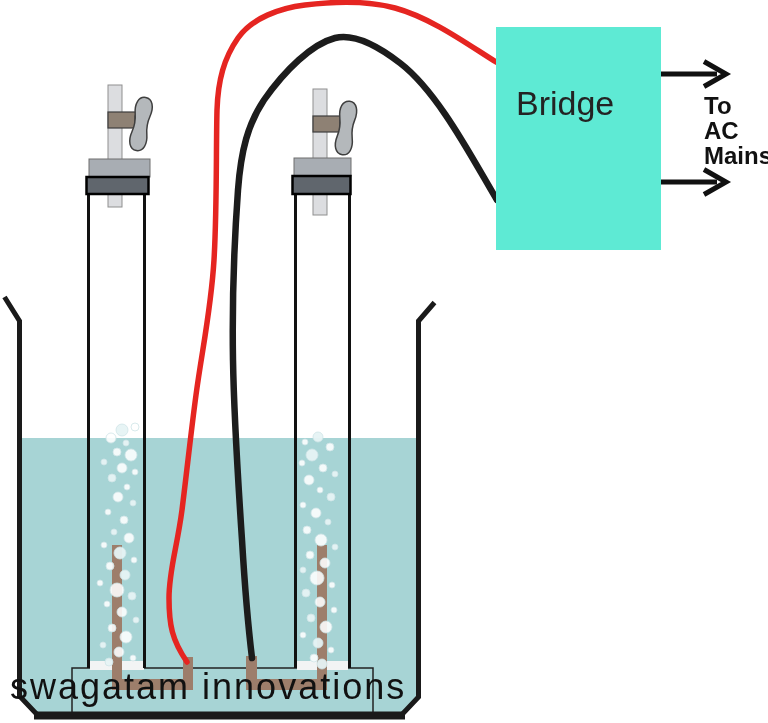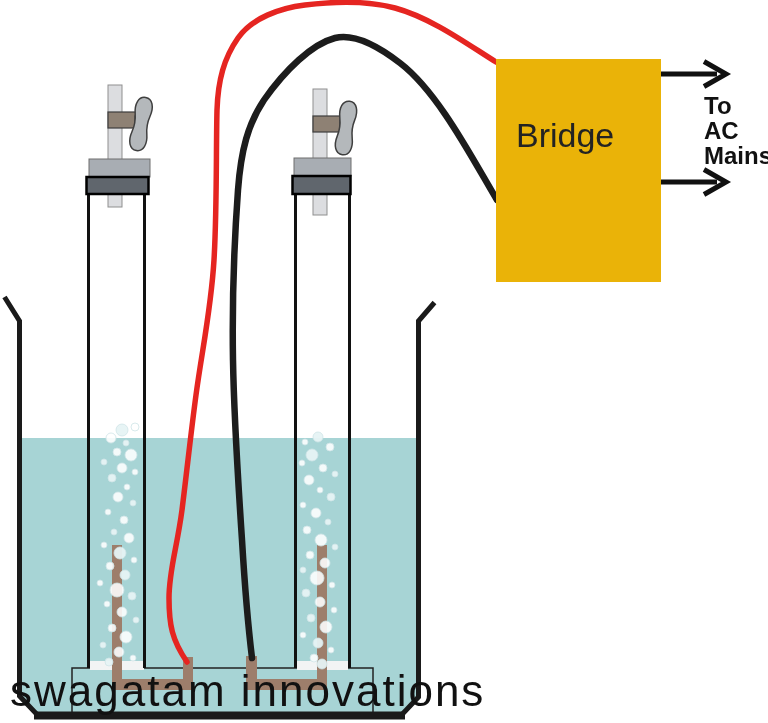--- a/index.html
+++ b/index.html
@@ -19,21 +19,21 @@
   }
   .rect-label span{display:block;}
   .mains-label{
     position:absolute;left:704px;top:93px;
     font-size:24px;line-height:25px;font-weight:bold;color:#111111;
     white-space:nowrap;
   }
   .mains-label span{display:block;}
   .watermark{
     position:absolute;left:10px;top:666px;
-    font-size:44px;color:#111111;letter-spacing:2px;white-space:nowrap;
+    font-size:36px;color:#111111;letter-spacing:2px;white-space:nowrap;
   }
   .tube-wall{stroke:#111111;stroke-width:3;fill:none;}
   .glass{fill:none;stroke:#1a1a1a;stroke-linejoin:miter;}
   .tray{fill:none;stroke:#222222;stroke-width:1.5;}
   .mouth{fill:#f2f4f4;}
   .wire{fill:none;stroke-linecap:round;}
   .bubble{fill:#ffffff;fill-opacity:0.88;stroke:#cfe5e7;stroke-width:0.8;}
   .bubble.tint{fill:#e6f3f4;fill-opacity:0.95;}
   .rod{fill:#dcdde0;stroke:#8f8f8f;stroke-width:1;}
   .cap{fill:#a8adb3;stroke:#6e6e6e;stroke-width:1;}
@@ -185,21 +185,21 @@
         <path class="arrow" d="M661,74 L717,74"></path>
         <path class="arrow" d="M704,61.5 L726,74 L704,86.5"></path>
       </g>
       <g>
         <path class="arrow" d="M661,182 L717,182"></path>
         <path class="arrow" d="M704,169.5 L726,182 L704,194.5"></path>
       </g>
     </g>
   </svg>
 
-  <div class="rect-box" style="background-color: #eab308; margin-top: 32px;">
+  <div class="rect-box" style="background-color: #5eead4;">
     <div class="rect-label">
       <span>Bridge</span>
     </div>
   </div>
 
   <div class="mains-label">
     <span>To</span>
     <span>AC</span>
     <span>Mains</span>
   </div>

